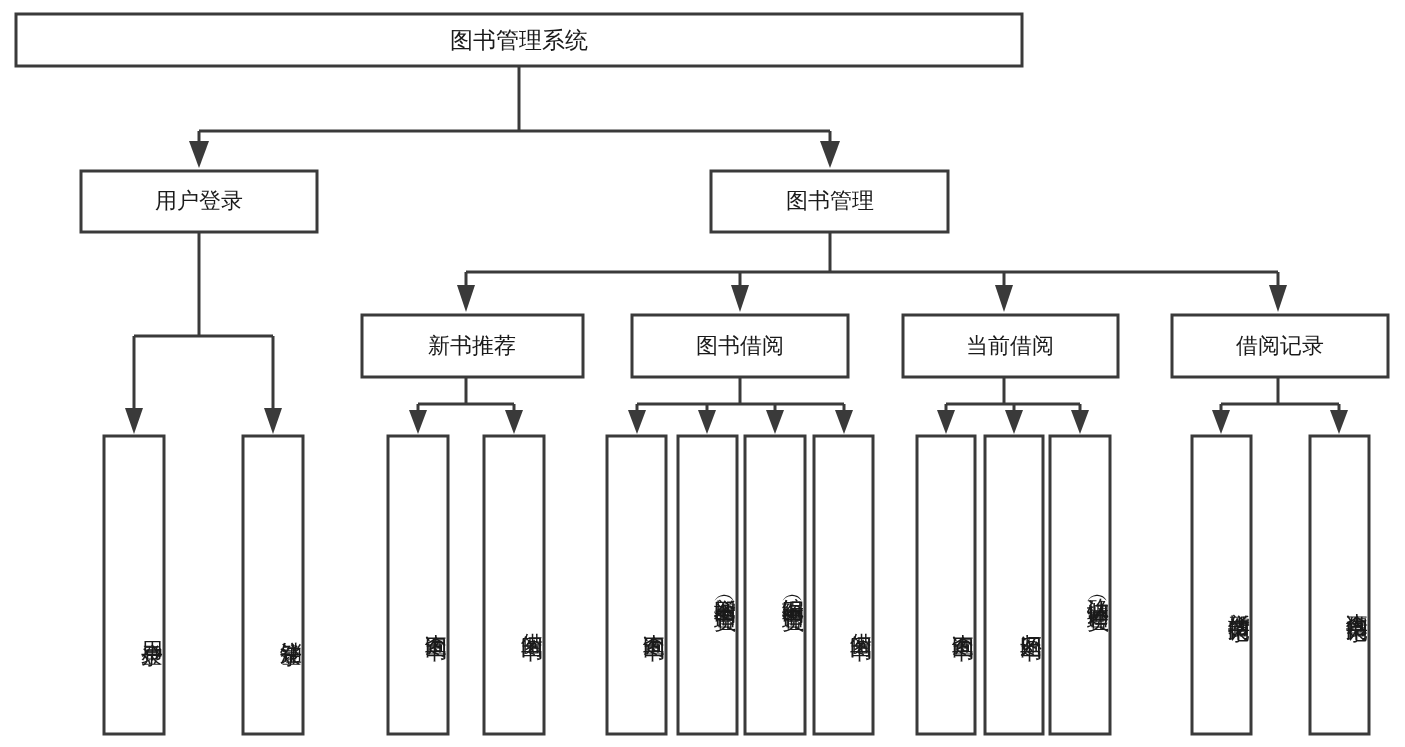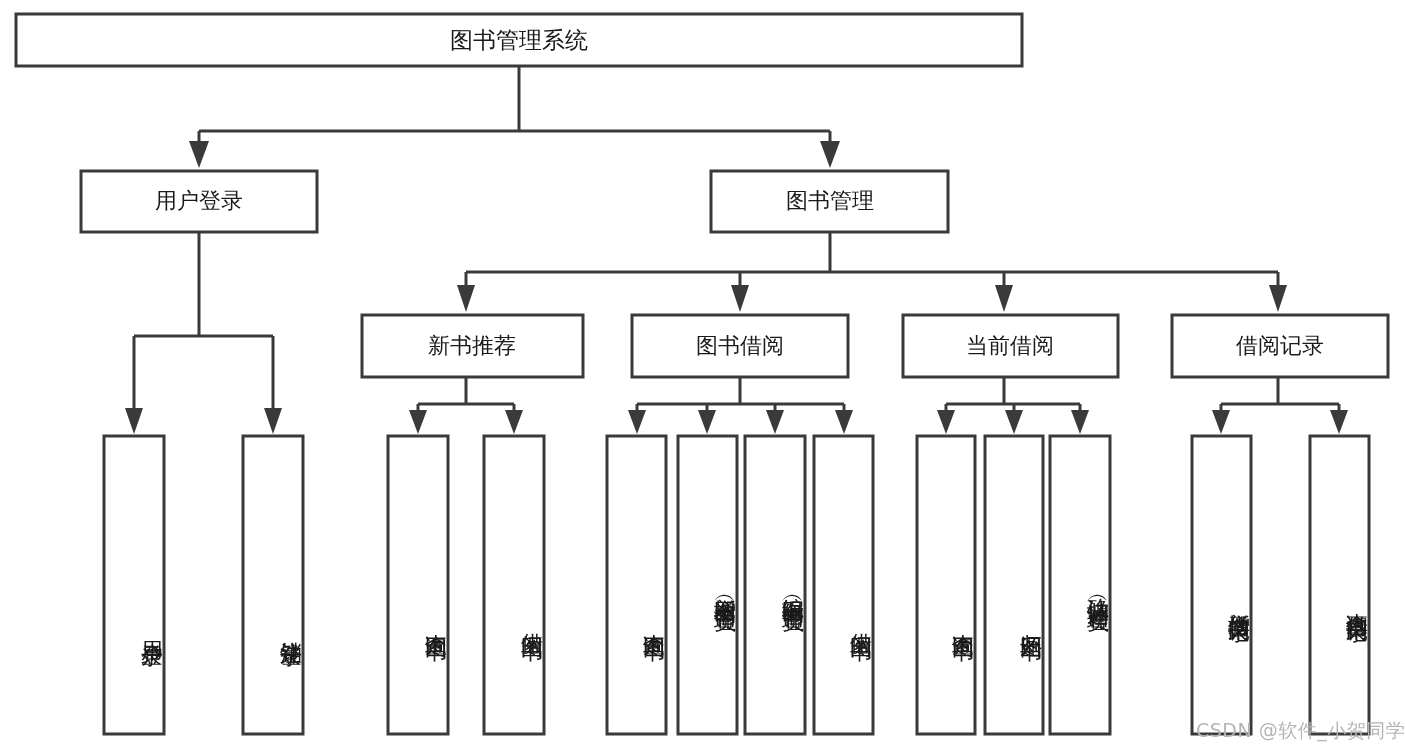--- a/index.html
+++ b/index.html
@@ -212,15 +212,14 @@
   <div class="leaf-label-v" style="left:607px; top:506px; width:59px; height:228px;">查询图书</div>
   <div class="leaf-label-v" style="left:678px; top:443px; width:59px; height:291px;">新增图书（管理员）</div>
   <div class="leaf-label-v" style="left:745px; top:443px; width:60px; height:291px;">编辑图书（管理员）</div>
   <div class="leaf-label-v" style="left:814px; top:506px; width:59px; height:228px;">借阅图书</div>
   <div class="leaf-label-v" style="left:917px; top:506px; width:58px; height:228px;">查询图书</div>
   <div class="leaf-label-v" style="left:985px; top:506px; width:58px; height:228px;">归还图书</div>
   <div class="leaf-label-v" style="left:1050px; top:443px; width:60px; height:291px;">确认归还（管理员）</div>
   <div class="leaf-label-v" style="left:1192px; top:468px; width:59px; height:266px;">新增借阅记录</div>
   <div class="leaf-label-v" style="left:1310px; top:468px; width:59px; height:266px;">查询借阅记录</div>
 
-  <div class="watermark" style="left:1196px; top:718px;">CSDN @软件_小贺同学</div>
 
 </div>
 
 </body></html>

